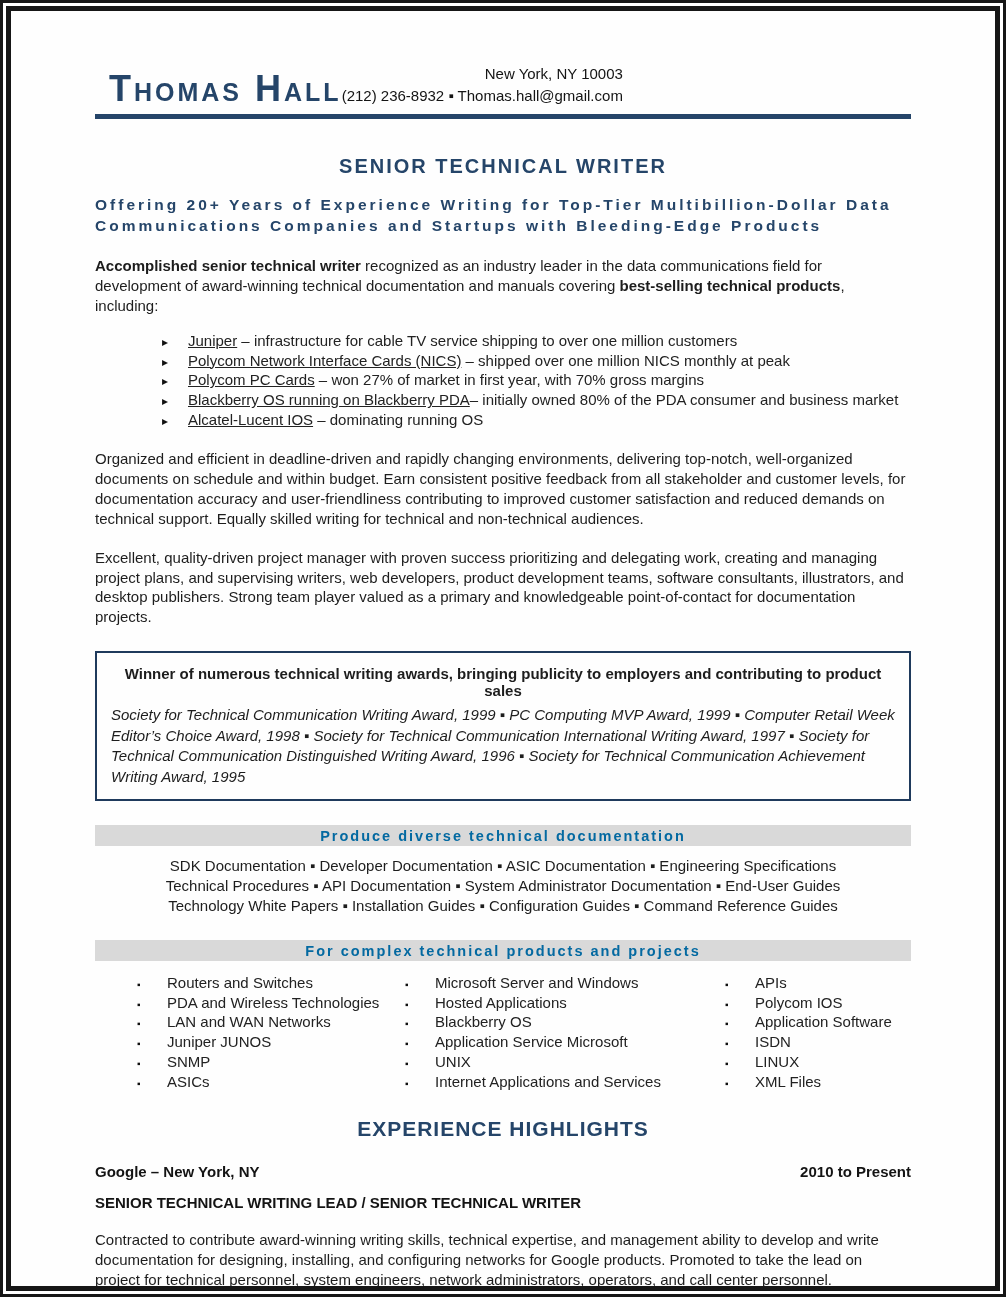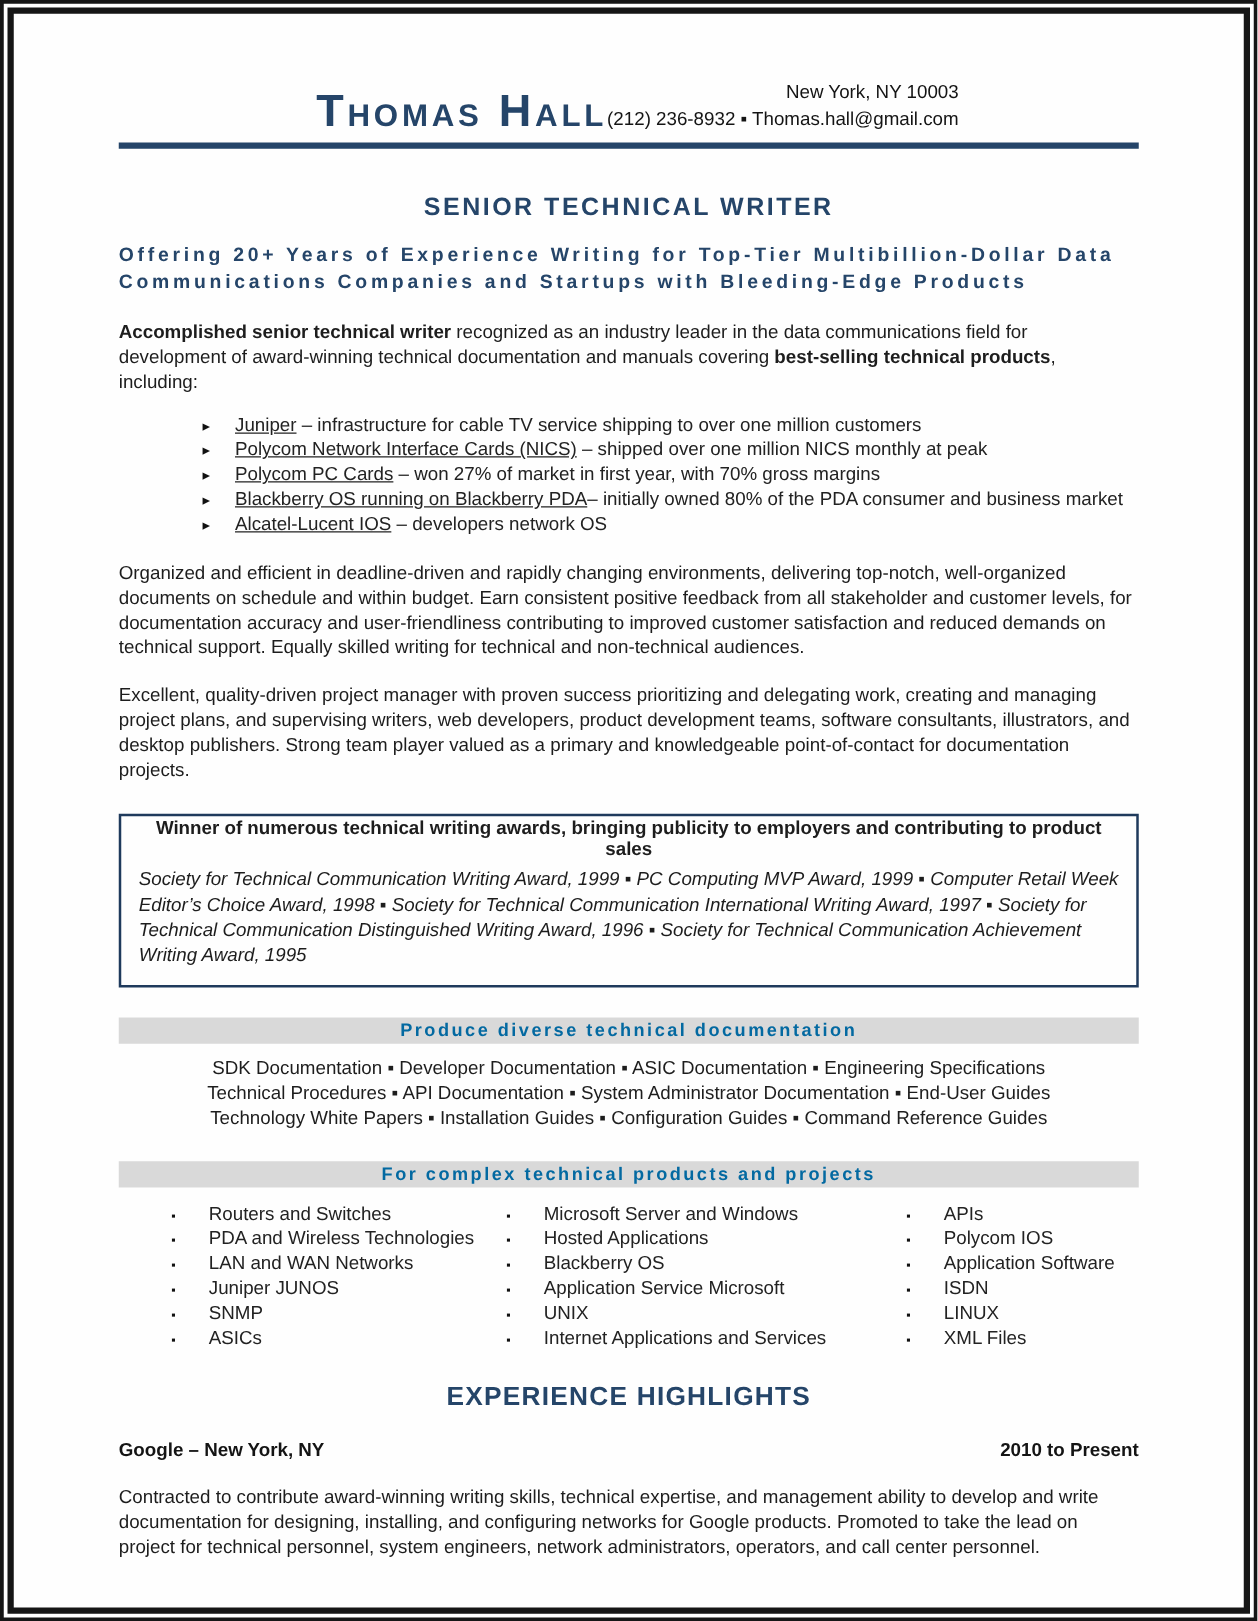--- a/index.html
+++ b/index.html
@@ -15,21 +15,21 @@
   }
   .sheet-inner{
     box-sizing:border-box;
     width:100%;height:100%;
     border:5px solid #161616;
     background:#fefefe;
     padding:52px 84px 0 84px;
     overflow:hidden;
   }
   
-  .header-row{display:flex;justify-content:center;align-items:flex-end;}
+  .header-row{display:flex;justify-content:flex-start;align-items:flex-end;}
   .person-name{
     font-variant:small-caps;
     font-weight:bold;
     font-size:36px;
     letter-spacing:3px;
     color:#254569;
     padding-left:14px;
     line-height:1.1;
   }
   .contact-block{text-align:right;font-size:15px;color:#141414;line-height:1.45;padding-bottom:2px;}
@@ -47,21 +47,21 @@
   .para{font-size:15px;line-height:1.33;margin-top:19px;color:#1d1d1d;}
   .bold{font-weight:bold;}
   .bullet-list{margin:15px 0 0 67px;}
   .bullet-row{display:flex;align-items:baseline;font-size:15px;line-height:1.32;}
   .bullet-arrow{width:26px;flex:none;font-size:12px;color:#111;}
   .bullet-lead{text-decoration:underline;}
   
   .award-box{
     border:2px solid #1f3a5c;
     margin-top:24px;
-    padding:1px 14px 12px 14px;
+    padding:12px 14px 12px 14px;
   }
   .award-headline{text-align:center;font-weight:bold;font-size:15px;color:#1d1d1d;}
   .award-list{text-align:left;font-style:italic;font-size:15px;line-height:1.36;margin-top:6px;color:#1d1d1d;}
   
   .bar{
     background:#d9d9d9;
     text-align:center;font-weight:bold;font-size:14.5px;letter-spacing:2px;
     color:#0369a1;
     padding:3px 0 2px 0;
     margin-top:24px;
@@ -118,21 +118,21 @@
       <div class="bullet-row">
         <span class="bullet-arrow">▸</span>
         <span><span class="bullet-lead">Polycom PC Cards</span><span> – won 27% of market in first year, with 70% gross margins</span></span>
       </div>
       <div class="bullet-row">
         <span class="bullet-arrow">▸</span>
         <span><span class="bullet-lead">Blackberry OS running on Blackberry PDA</span><span>– initially owned 80% of the PDA consumer and business market</span></span>
       </div>
       <div class="bullet-row">
         <span class="bullet-arrow">▸</span>
-        <span><span class="bullet-lead">Alcatel-Lucent IOS</span><span> – developers network OS</span></span>
+        <span><span class="bullet-lead">Alcatel-Lucent IOS</span><span> – dominating running OS</span></span>
       </div>
     </div>
 
     <div class="para">Organized and efficient in deadline-driven and rapidly changing environments, delivering top-notch, well-organized documents on schedule and within budget. Earn consistent positive feedback from all stakeholder and customer levels, for documentation accuracy and user-friendliness contributing to improved customer satisfaction and reduced demands on technical support. Equally skilled writing for technical and non-technical audiences.</div>
     <div class="para">Excellent, quality-driven project manager with proven success prioritizing and delegating work, creating and managing project plans, and supervising writers, web developers, product development teams, software consultants, illustrators, and desktop publishers. Strong team player valued as a primary and knowledgeable point-of-contact for documentation projects.</div>
 
     <div class="award-box">
       <div class="award-headline">Winner of numerous technical writing awards, bringing publicity to employers and contributing to product sales</div>
       <div class="award-list">Society for Technical Communication Writing Award, 1999  ▪  PC Computing MVP Award, 1999  ▪  Computer Retail Week Editor’s Choice Award, 1998  ▪  Society for Technical Communication International Writing Award, 1997  ▪  Society for Technical Communication Distinguished Writing Award, 1996  ▪  Society for Technical Communication Achievement Writing Award, 1995</div>
     </div>
@@ -224,16 +224,17 @@
             <span>XML Files</span>
           </div>
       </div>
     </div>
 
     <div class="exp-heading">EXPERIENCE HIGHLIGHTS</div>
     <div class="company-row">
       <div><span>Google</span><span> – New York, NY</span></div>
       <div>2010 to Present</div>
     </div>
+    <div class="job-title">SENIOR TECHNICAL WRITING LEAD / SENIOR TECHNICAL WRITER</div>
     <div class="para">Contracted to contribute award-winning writing skills, technical expertise, and management ability to develop and write documentation for designing, installing, and configuring networks for Google products. Promoted to take the lead on project for technical personnel, system engineers, network administrators, operators, and call center personnel.</div>
 
   </div>
 </div>
 
 </body></html>

